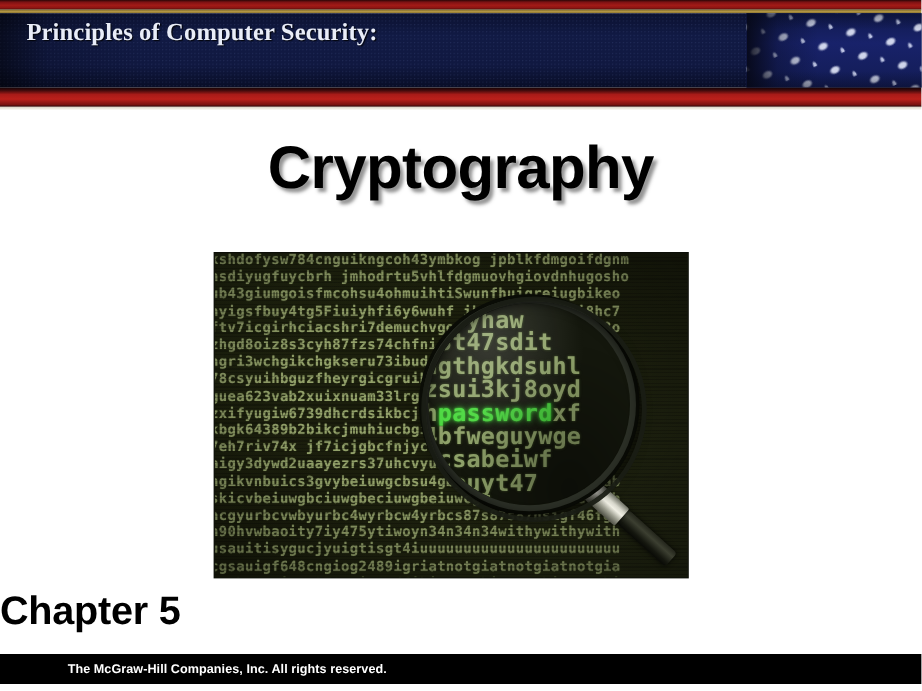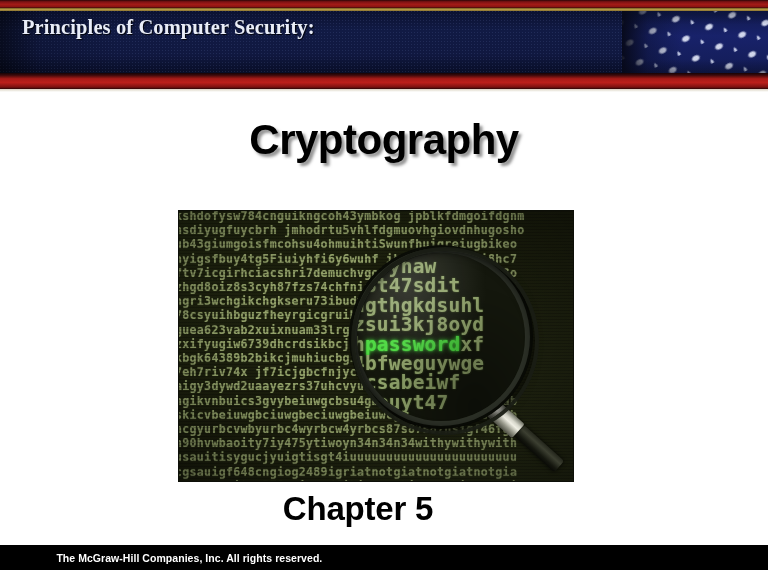--- a/index.html
+++ b/index.html
@@ -118,21 +118,21 @@
   }
 
   
   .main-title {
     position: absolute;
     left: 0; top: 111px;
     width: 768px;
     text-align: center;
     font-family: "Liberation Sans", sans-serif;
     font-weight: bold;
-    font-size: 42px;
+    font-size: 50px;
     line-height: 58px;
     color: #000000;
     text-shadow: 3px 3px 3px rgba(60,60,60,0.55);
     letter-spacing: -0.5px;
   }
 
   
   .picture {
     position: absolute;
     left: 179px; top: 211px;
@@ -257,21 +257,21 @@
     transform-origin: 0 50%;
     border-radius: 3px;
     box-shadow: 0 0 4px rgba(0,0,0,0.8);
   }
 
   
   .chapter {
     position: absolute;
     left: 0; top: 489px;
     width: 716px;
-    text-align: center;
+    text-align: left;
     font-family: "Liberation Sans", sans-serif;
     font-weight: bold;
     font-size: 33px;
     line-height: 40px;
     color: #000000;
     letter-spacing: -0.2px;
   }
 
   
   .footer {

